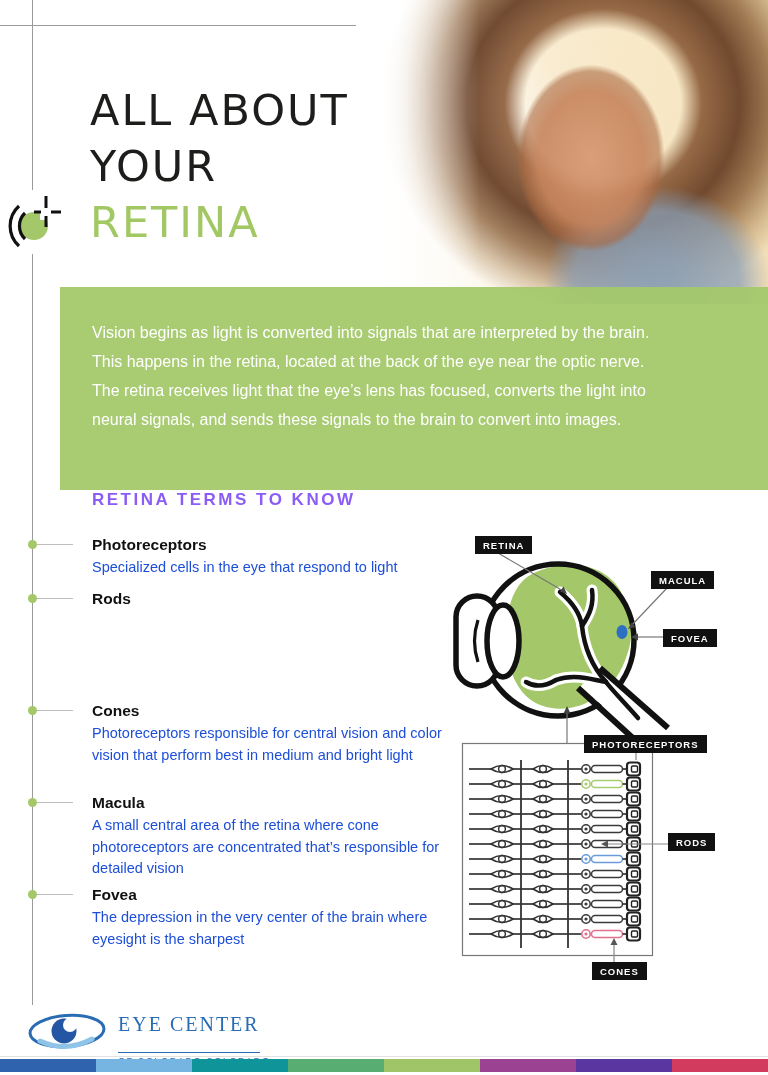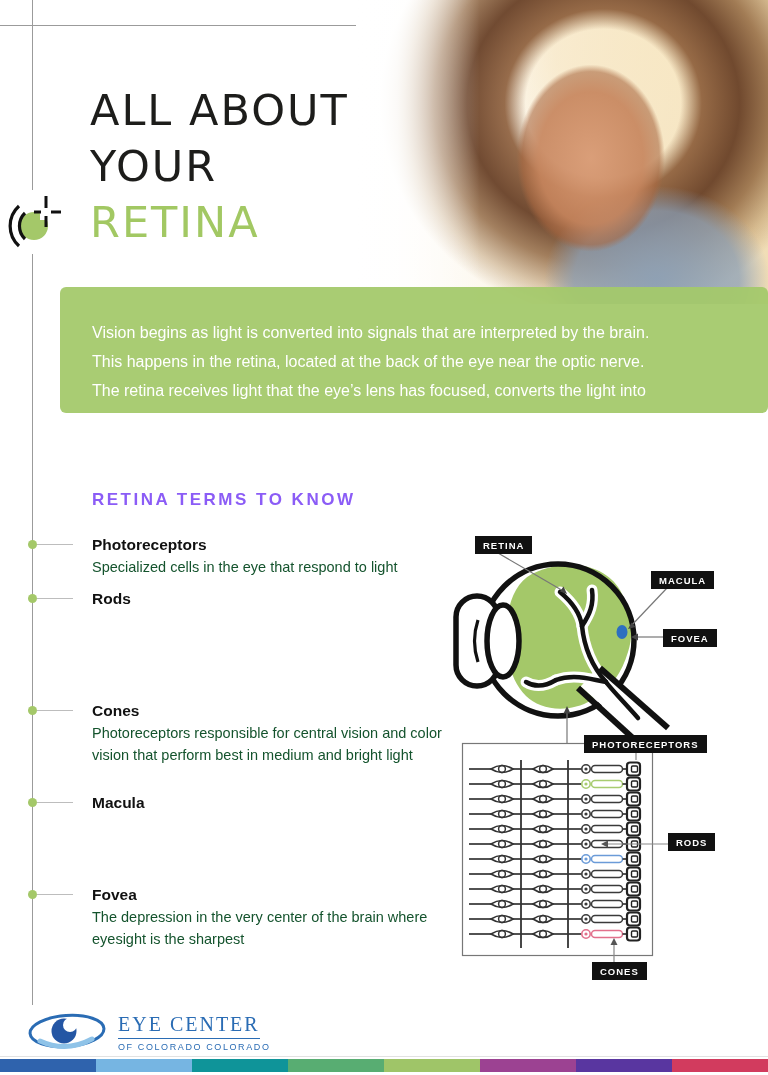--- a/index.html
+++ b/index.html
@@ -28,35 +28,34 @@
       linear-gradient(100deg, #ffffff 0%, #fdf8ee 40%, #f6e8cd 75%, #f0dcb4 100%);
   }
 
   
   .title { position:absolute; left:90px; top:82px; font-family:"DejaVu Sans", sans-serif; }
   .title h1 { font-size:43px; font-weight:400; letter-spacing:2px; line-height:56px; color:#1d1d1b; }
   .title .green { color:#a2c863; font-weight:400; }
 
   
   .intro-box {
-    position:absolute; left:60px; top:287px; width:708px; height:126px;
+    position:absolute; left:60px; top:287px; width:708px; height:203px;
     background:rgba(164,201,106,0.94);
     padding:31px 60px 0 32px;
-    border-radius:6px;
   }
   .intro-box p { color:#ffffff; font-size:16px; line-height:29px; max-width:565px; }
 
   
   .terms-heading {
     position:absolute; left:92px; top:490px;
     color:#8b5cf6; font-size:17px; font-weight:700; letter-spacing:2.5px;
   }
   .term { position:absolute; left:92px; width:350px; }
   .term h3 { font-size:15.5px; font-weight:700; color:#111; line-height:22px; }
-  .term p { font-size:14.5px; line-height:21.5px; color:#14532d; margin-top:1px; }
+  .term p { font-size:14.5px; line-height:21.5px; color:#1d4ed8; margin-top:1px; }
   .term-1 { top:534px; } .term-2 { top:588px; } .term-3 { top:700px; }
   .term-4 { top:792px; } .term-5 { top:884px; }
 
   
   .tl-dot { position:absolute; left:28px; width:9px; height:9px; border-radius:50%; background:#a4c869; }
   .tl-dot::after { content:""; position:absolute; left:9px; top:4px; width:36px; height:1px; background:#bdbdbd; }
   .dot-1 { top:540px; } .dot-2 { top:594px; } .dot-3 { top:706px; }
   .dot-4 { top:798px; } .dot-5 { top:890px; }
 
   
@@ -72,21 +71,21 @@
   .lbl-fovea  { left:663px; top:629px; }
   .lbl-photoreceptors { left:584px; top:735px; }
   .lbl-rods   { left:668px; top:833px; }
   .lbl-cones  { left:592px; top:962px; }
 
   
   .logo { position:absolute; left:26px; top:1006px; }
   .logo-text { position:absolute; left:118px; top:1013px; color:#2a6cb4; }
   .logo-name {
     font-family:"Liberation Serif", serif; font-size:20px; letter-spacing:2px;
-    border-bottom:1.5px solid #2a6cb4; padding-bottom:2px; display:inline-block;
+    border-bottom:1.5px solid #2a6cb4; padding-bottom:16px; display:inline-block;
   }
   .logo-sub { font-size:9px; letter-spacing:1.6px; margin-top:3px; }
 
   .strip-line { position:absolute; left:0; top:1056px; width:768px; height:1px; background:#e2e2e2; }
   .strip { position:absolute; left:0; bottom:3px; width:768px; height:13px; display:flex; }
   .strip span { flex:1; }
 </style>
 </head>
 <body>
 
@@ -130,20 +129,21 @@
   </div>
   <div class="term term-2">
     <h3>Rods</h3>
   </div>
   <div class="term term-3">
     <h3>Cones</h3>
     <p>Photoreceptors responsible for central vision and color vision that perform best in medium and bright light</p>
   </div>
   <div class="term term-4">
     <h3>Macula</h3>
+    <p>A small central area of the retina where cone photoreceptors are concentrated that’s responsible for detailed vision</p>
   </div>
   <div class="term term-5">
     <h3>Fovea</h3>
     <p>The depression in the very center of the brain where eyesight is the sharpest</p>
   </div>
 
   <div class="tl-dot dot-1"></div>
   <div class="tl-dot dot-2"></div>
   <div class="tl-dot dot-3"></div>
   <div class="tl-dot dot-4"></div>

